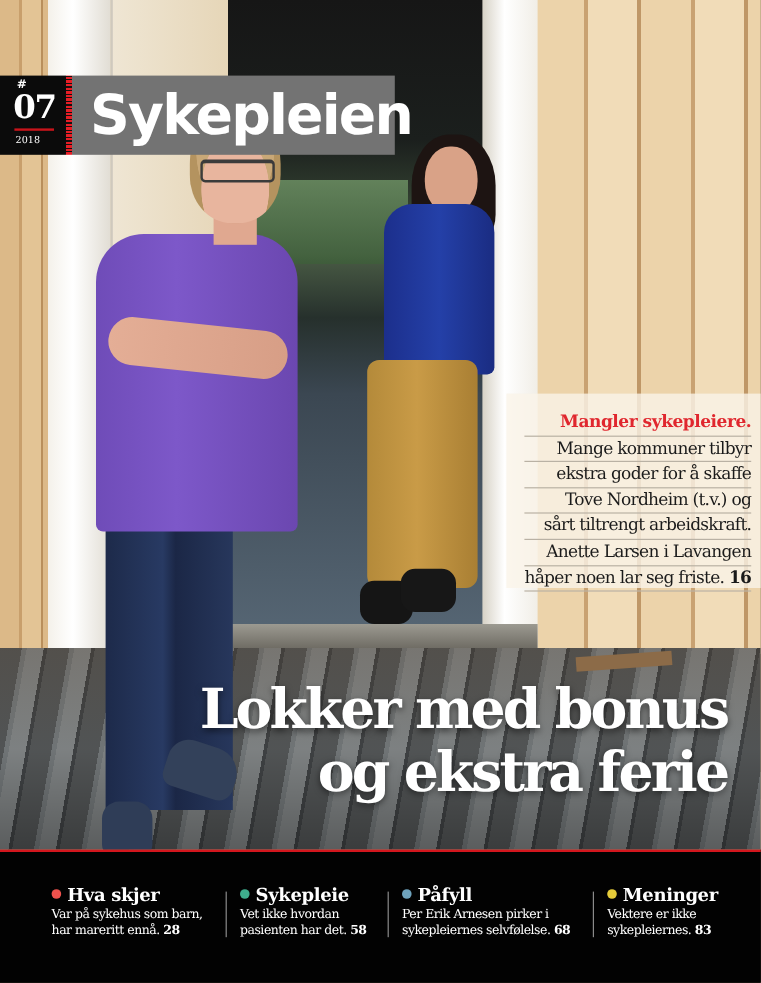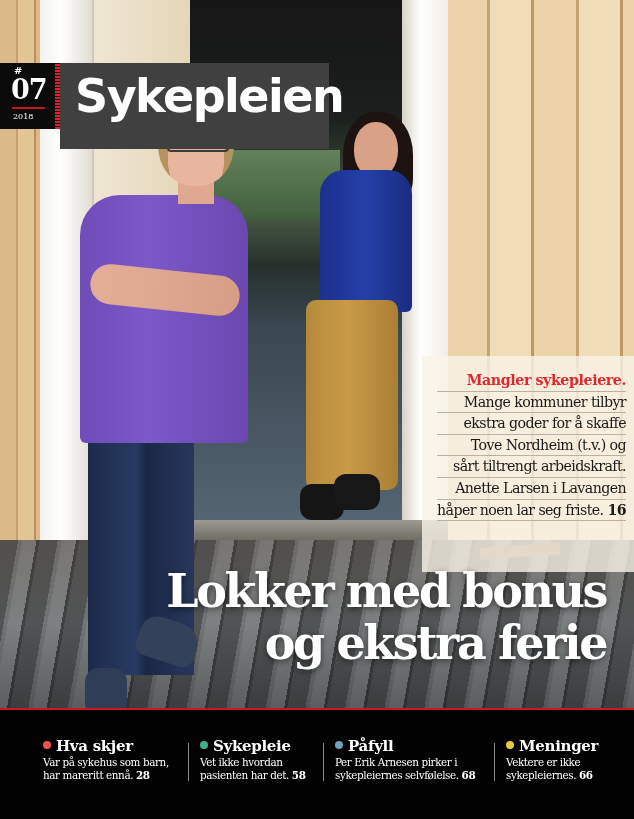--- a/index.html
+++ b/index.html
@@ -54,25 +54,25 @@
   .p2-shoe2 { position: absolute; left: 334px; top: 474px; width: 46px; height: 36px; background: #171717; border-radius: 12px; }
 
   
   .issue { position: absolute; left: 0; top: 63px; width: 55px; height: 66px; background: #0b0b0b; color: #fff; }
   .issue-hash { position: absolute; left: 14px; top: 2px; font-size: 10px; font-weight: bold; font-family: "DejaVu Serif", serif; }
   .issue-num { position: absolute; left: 11px; top: 13px; font-size: 27px; font-weight: bold; line-height: 1; font-family: "DejaVu Serif", serif; letter-spacing: -1px; }
   .issue-rule { position: absolute; left: 12px; top: 44px; width: 33px; height: 2px; background: #c8141b; }
   .issue-year { position: absolute; left: 13px; top: 49px; font-size: 8px; font-family: "DejaVu Serif", serif; text-align: center; }
   .ticks { position: absolute; left: 55px; top: 63px; width: 5px; height: 66px;
     background: repeating-linear-gradient(180deg, #111 0 1px, #e81d25 1px 3px); }
-  .masthead { position: absolute; left: 60px; top: 63px; width: 269px; height: 86px; background: #404040; }
+  .masthead { position: absolute; left: 60px; top: 63px; width: 269px; height: 66px; background: #737373; }
   .mast-title { position: absolute; left: 15px; top: 0; color: #fff; font-family: "DejaVu Sans", sans-serif; font-weight: bold; font-size: 46px; line-height: 66px; letter-spacing: -1.5px; }
 
   
-  .caption { position: absolute; left: 422px; top: 356px; width: 212px; height: 216px;
+  .caption { position: absolute; left: 422px; top: 328px; width: 212px; height: 162px;
     background: rgba(250, 244, 233, 0.80); }
   .caption-inner { position: absolute; right: 8px; top: 14px; text-align: right; font-family: "DejaVu Serif", serif; }
   .cap-line { font-size: 14.2px; line-height: 20.6px; color: #1a1a1a; border-bottom: 1px solid #b9b1a4; white-space: nowrap; letter-spacing: -0.6px; }
   .cap-head { color: #e0272e; font-weight: bold; letter-spacing: -0.4px; }
   .cap-page { font-weight: bold; }
 
   
   .headline { position: absolute; right: 28px; top: 565px; text-align: right; color: #fff;
     font-family: "DejaVu Serif", serif; font-weight: bold; font-size: 46px; line-height: 52px; letter-spacing: -2.4px;
     text-shadow: 0 2px 6px rgba(0,0,0,.55); }
@@ -170,16 +170,16 @@
     <div class="teaser" style="left:335px">
       <div class="teaser-title"><span class="dot" style="background:#6fa3bd"></span><span>Påfyll</span></div>
       <div class="teaser-text">Per Erik Arnesen pirker i</div>
       <div class="teaser-text"><span>sykepleiernes selvfølelse.</span> <b>68</b></div>
     </div>
     <div class="sep" style="left:494px"></div>
 
     <div class="teaser" style="left:506px">
       <div class="teaser-title"><span class="dot" style="background:#e6cc3a"></span><span>Meninger</span></div>
       <div class="teaser-text">Vektere er ikke</div>
-      <div class="teaser-text"><span>sykepleiernes.</span> <b>66</b></div>
+      <div class="teaser-text"><span>sykepleiernes.</span> <b>83</b></div>
     </div>
   </div>
 </div>
 
 </body></html>

